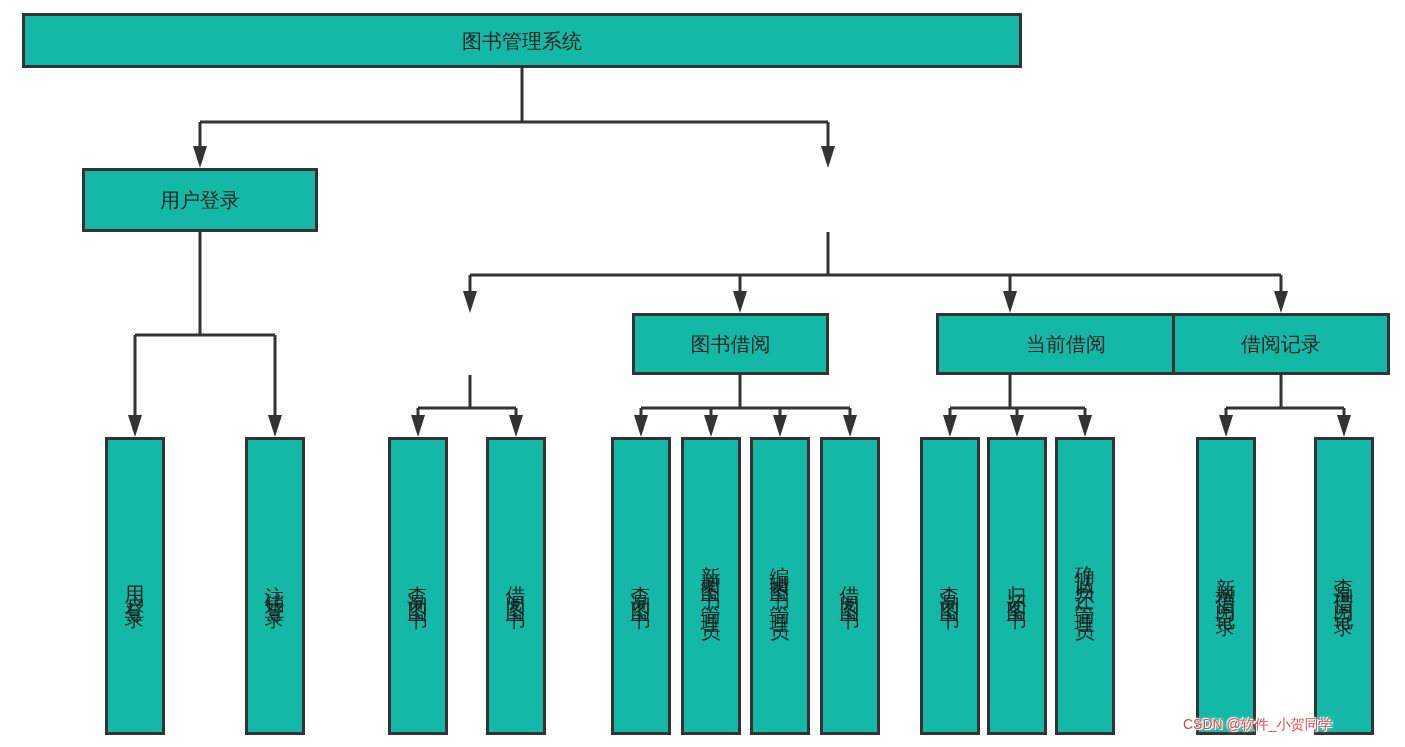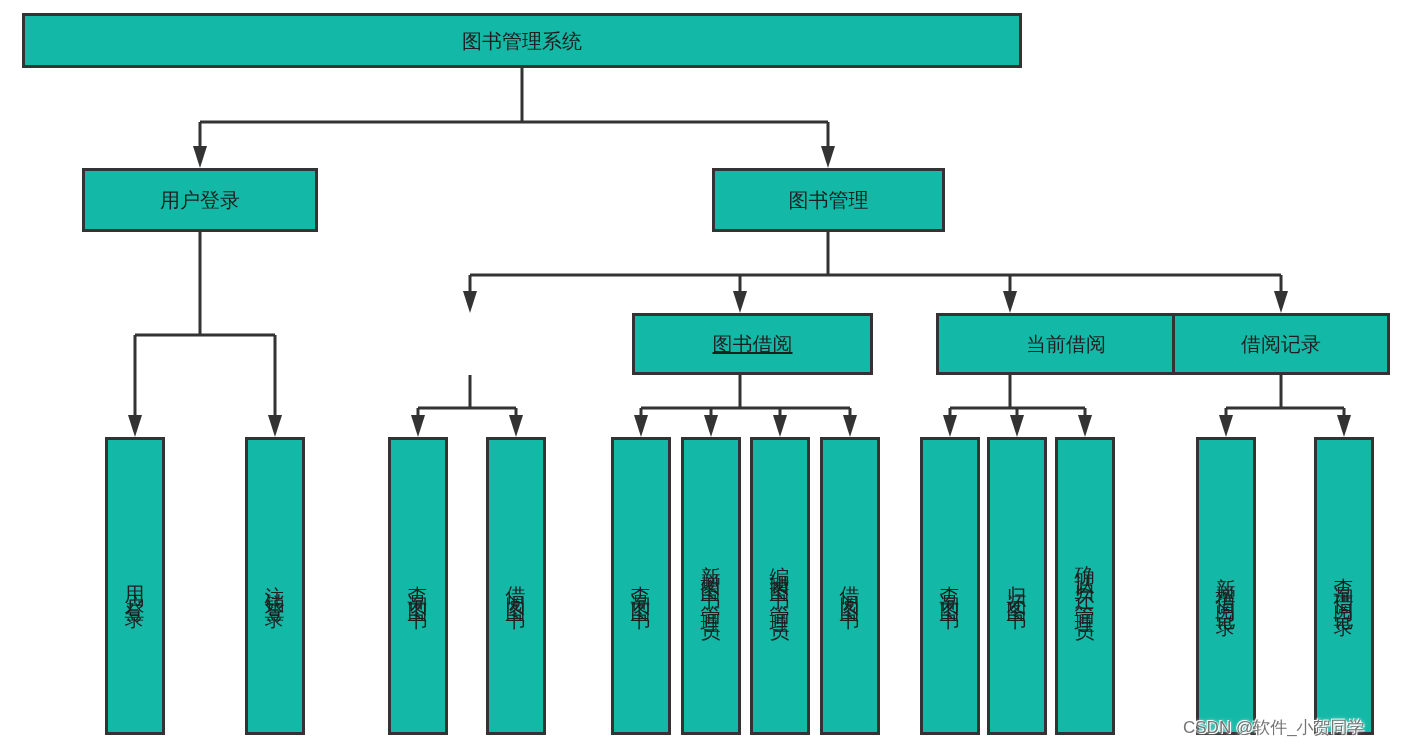--- a/index.html
+++ b/index.html
@@ -28,22 +28,22 @@
   .vert {
     writing-mode: vertical-rl;
     text-orientation: mixed;
     letter-spacing: 8px;
     white-space: normal;
   }
   .watermark {
     position: absolute;
     left: 1183px;
     top: 716px;
-    font-size: 17px;
-    color: #737373;
+    font-size: 14px;
+    color: #ef4444;
     text-shadow: 0 0 2px #ffffff, 1px 1px 0 #ffffff, -1px -1px 0 #ffffff, 0 0 4px #ffffff;
     white-space: nowrap;
   }
 </style>
 </head>
 <body>
 
 <div class="stage">
 
   <svg class="wires" viewBox="0 0 1405 747" xmlns="http://www.w3.org/2000/svg" aria-hidden="true">
@@ -115,25 +115,22 @@
     </g>
   </svg>
 
   <div class="box" style="left:22px; top:13px; width:1000px; height:55px;">
     <span>图书管理系统</span>
   </div>
 
   <div class="box" style="left:82px; top:168px; width:236px; height:64px;">
     <span>用户登录</span>
   </div>
-  <div class="box" style="left:712px; top:168px; width:233px; height:64px;">
-    <span>图书管理</span>
-  </div>
 
-  <div class="box" style="left:632px; top:313px; width:241px; height:62px;text-decoration:underline;">
+  <div class="box" style="left:632px; top:313px; width:197px; height:62px;">
     <span>图书借阅</span>
   </div>
   <div class="box" style="left:936px; top:313px; width:260px; height:62px;">
     <span>当前借阅</span>
   </div>
   <div class="box" style="left:1172px; top:313px; width:218px; height:62px;">
     <span>借阅记录</span>
   </div>
 
   <div class="box vert" style="left:105px; top:437px; width:60px; height:298px;">

